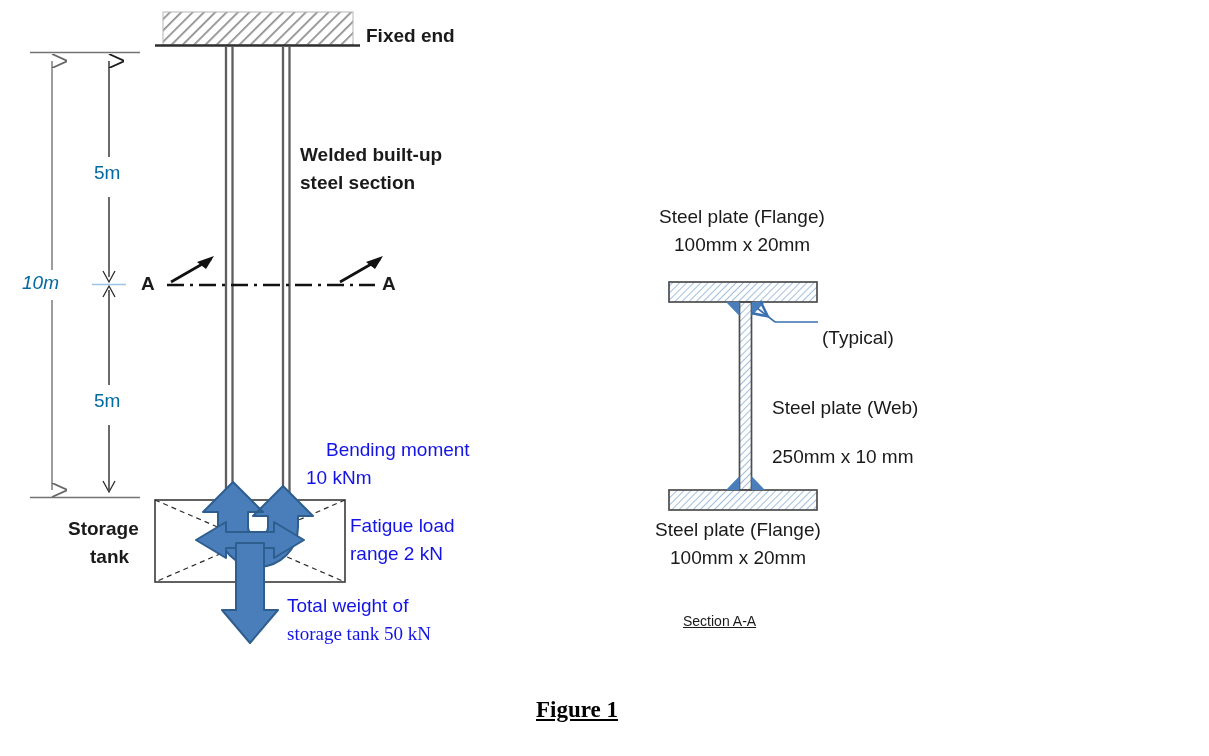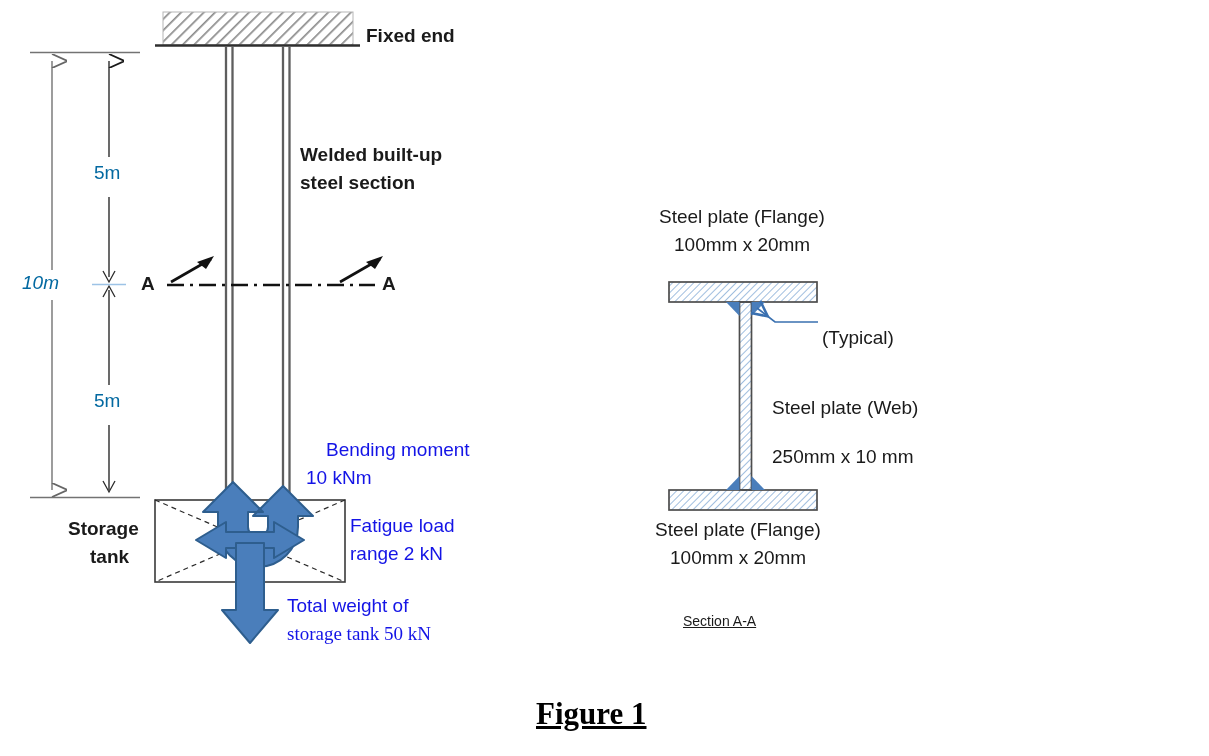--- a/index.html
+++ b/index.html
@@ -50,21 +50,21 @@
     font-size: 19px;
   }
   .section-title {
     font-size: 14px;
     font-weight: normal;
     text-decoration: underline;
     color: #1a1a1a;
   }
   .figure-caption {
     font-family: "Liberation Serif", serif;
-    font-size: 31px;
+    font-size: 23px;
     font-weight: bold;
     text-decoration: underline;
     color: #000000;
   }
 </style>
 </head>
 <body>
 
 <div id="figure-root">
 

